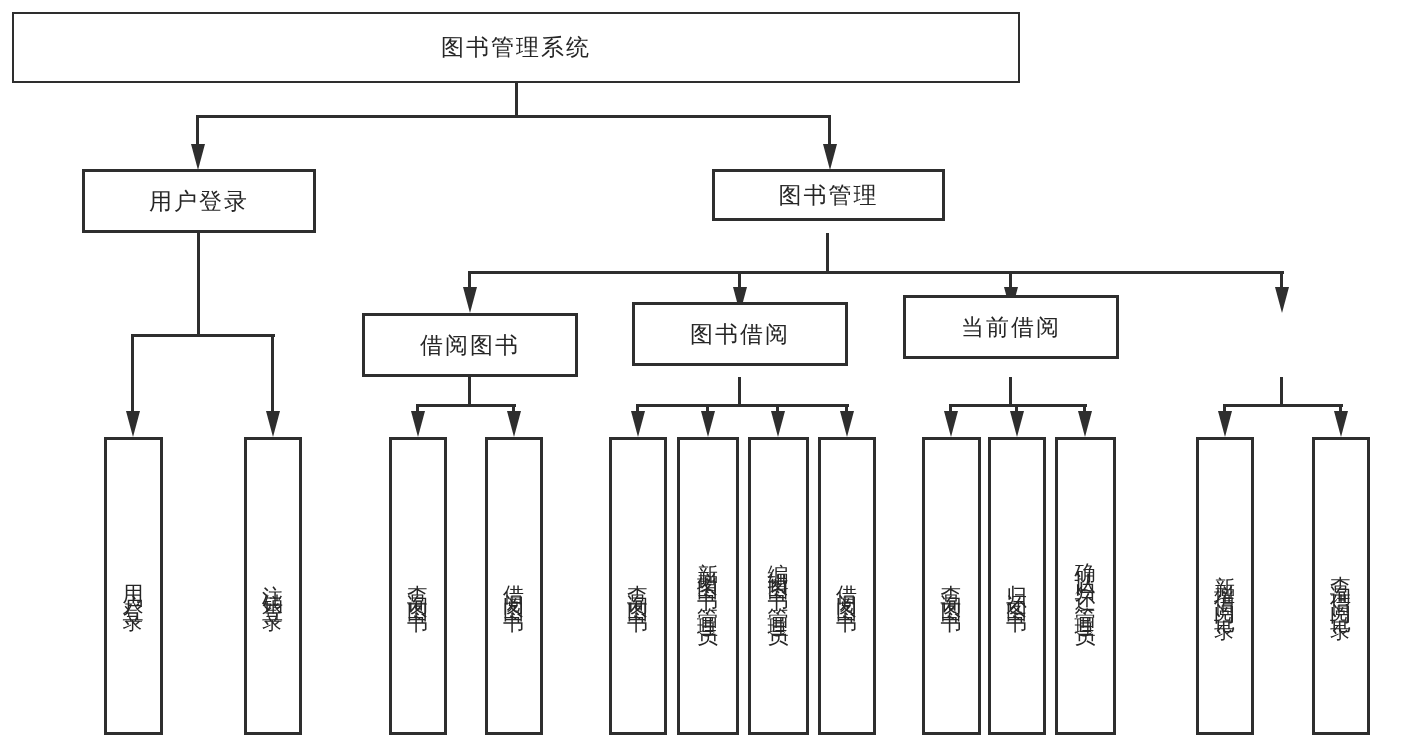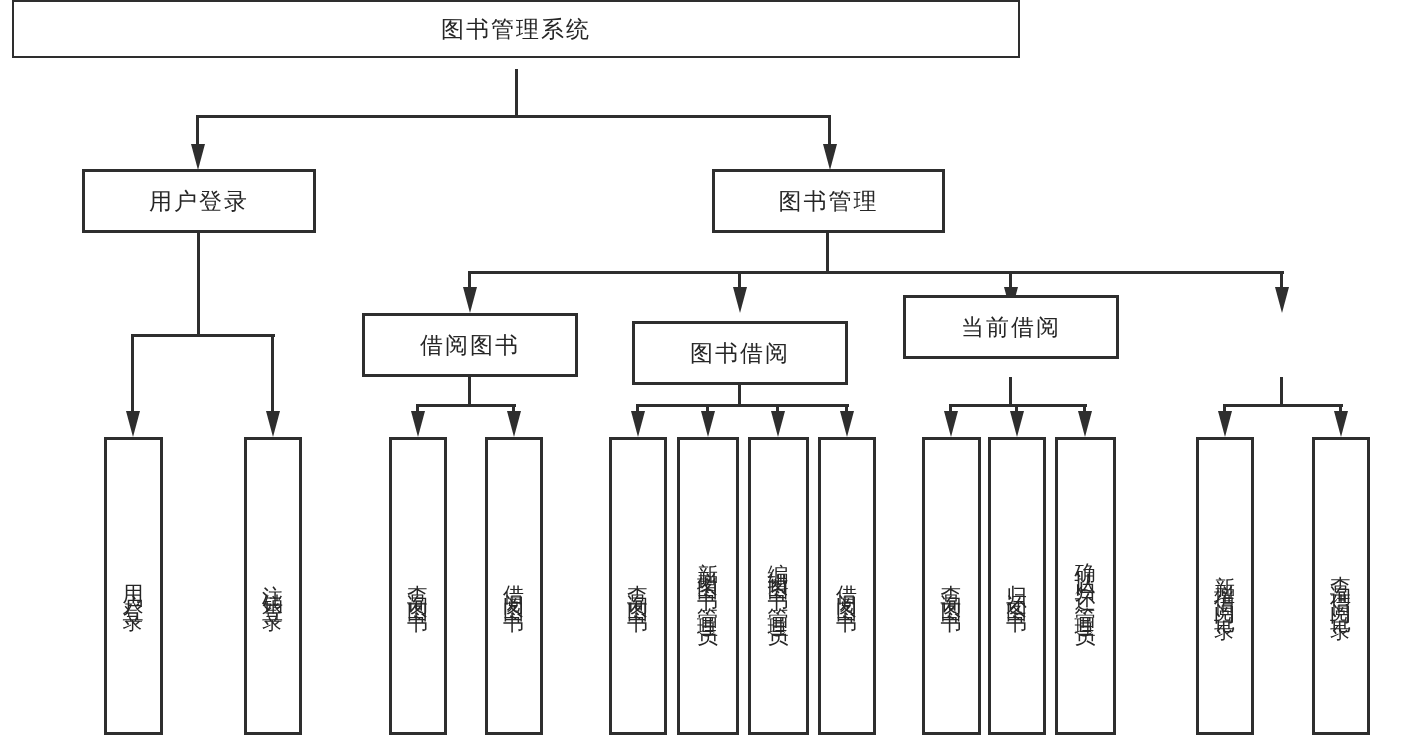--- a/index.html
+++ b/index.html
@@ -34,35 +34,35 @@
     position:absolute;left:1163px;top:716px;z-index:5;
     font-size:19px;letter-spacing:1px;color:#9e9e9e;
     text-shadow:0 0 3px #ffffff, 0 0 2px #ffffff;white-space:nowrap;
   }
 </style>
 </head>
 <body>
 
 <div id="canvas">
 
-  <div class="box root-box" style="left:12px;top:0;width:1008px;height:58px">
+  <div class="box root-box" style="left:12px;top:12px;width:1008px;height:71px">
     <span>图书管理系统</span>
   </div>
 
   <div class="vline" style="left:515px;top:69px;height:48px"></div>
   <div class="hline" style="left:196px;top:115px;width:635px"></div>
   <div class="vline" style="left:196px;top:117px;height:28px"></div>
   <div class="arrow" style="left:191px;top:144px"></div>
   <div class="vline" style="left:828px;top:117px;height:28px"></div>
   <div class="arrow" style="left:823px;top:144px"></div>
 
   <div class="box" style="left:82px;top:169px;width:234px;height:64px">
     <span>用户登录</span>
   </div>
-  <div class="box" style="left:712px;top:169px;width:233px;height:64px">
+  <div class="box" style="left:712px;top:169px;width:233px;height:52px">
     <span>图书管理</span>
   </div>
 
   <div class="vline" style="left:197px;top:233px;height:103px"></div>
   <div class="hline" style="left:131px;top:334px;width:144px"></div>
   <div class="vline" style="left:131px;top:336px;height:76px"></div>
   <div class="arrow" style="left:126px;top:411px"></div>
   <div class="vline" style="left:271px;top:336px;height:76px"></div>
   <div class="arrow" style="left:266px;top:411px"></div>
 
@@ -73,21 +73,21 @@
   <div class="vline" style="left:738px;top:273px;height:16px"></div>
   <div class="arrow" style="left:733px;top:287px"></div>
   <div class="vline" style="left:1009px;top:273px;height:16px"></div>
   <div class="arrow" style="left:1004px;top:287px"></div>
   <div class="vline" style="left:1280px;top:273px;height:16px"></div>
   <div class="arrow" style="left:1275px;top:287px"></div>
 
   <div class="box" style="left:362px;top:313px;width:216px;height:64px">
     <span>借阅图书</span>
   </div>
-  <div class="box" style="left:632px;top:321px;width:216px;height:64px">
+  <div class="box" style="left:632px;top:302px;width:216px;height:64px">
     <span>图书借阅</span>
   </div>
   <div class="box" style="left:903px;top:295px;width:216px;height:64px">
     <span>当前借阅</span>
   </div>
 
   <div class="vline" style="left:468px;top:377px;height:30px"></div>
   <div class="hline" style="left:416px;top:404px;width:100px"></div>
   <div class="vline" style="left:416px;top:406px;height:8px"></div>
   <div class="arrow" style="left:411px;top:411px"></div>

